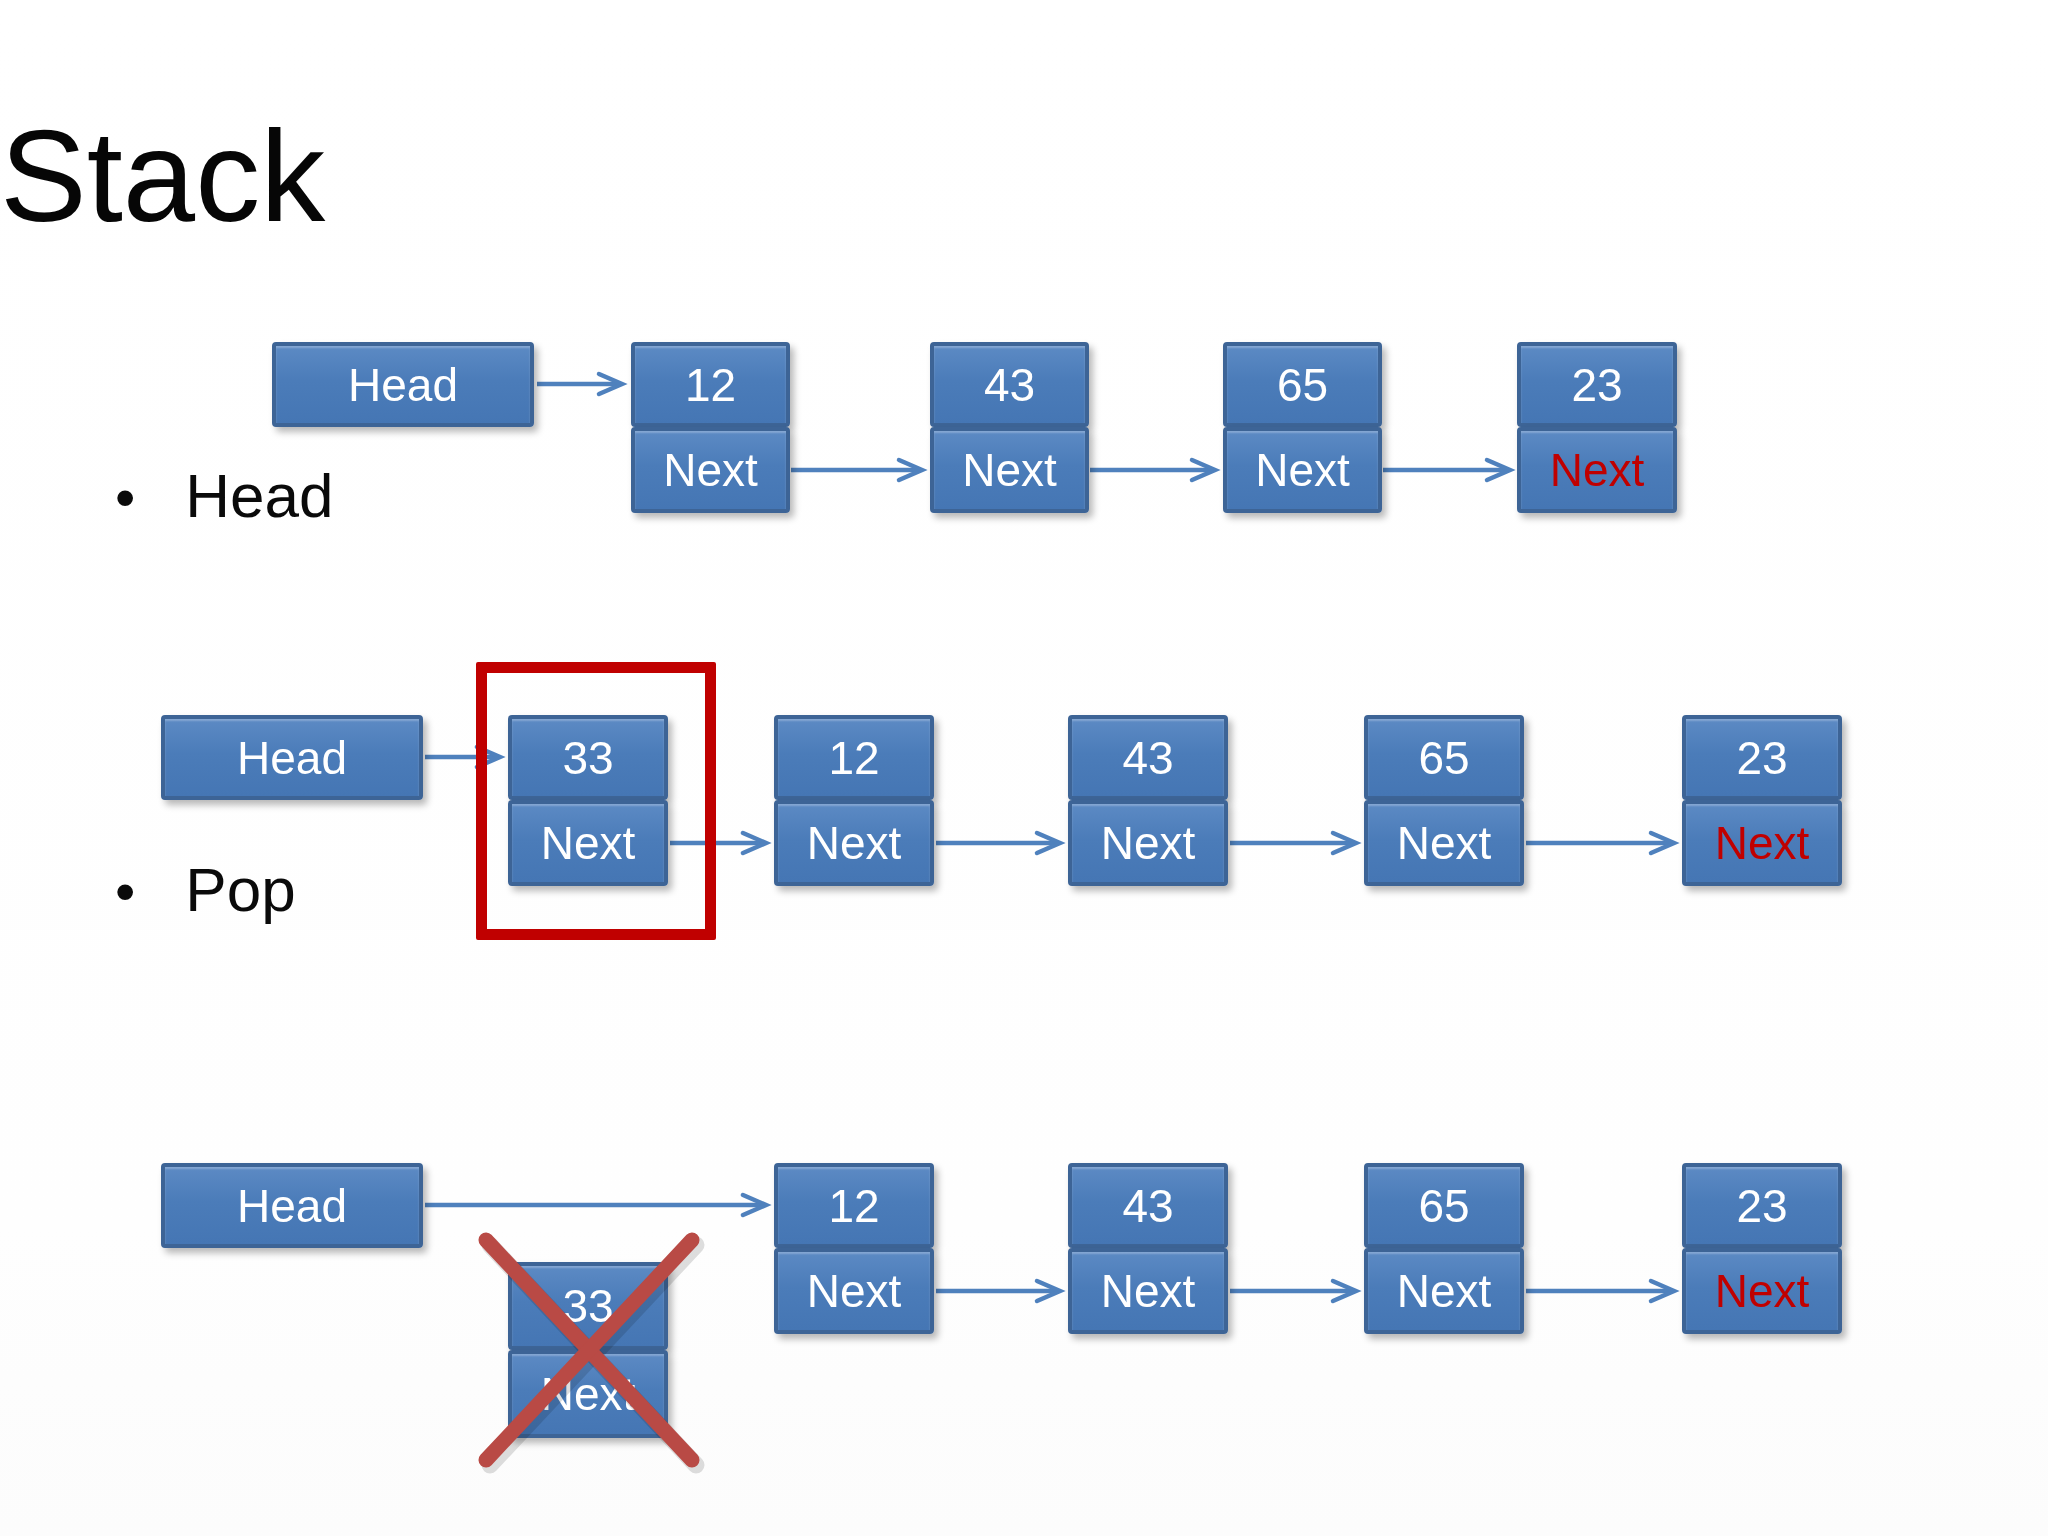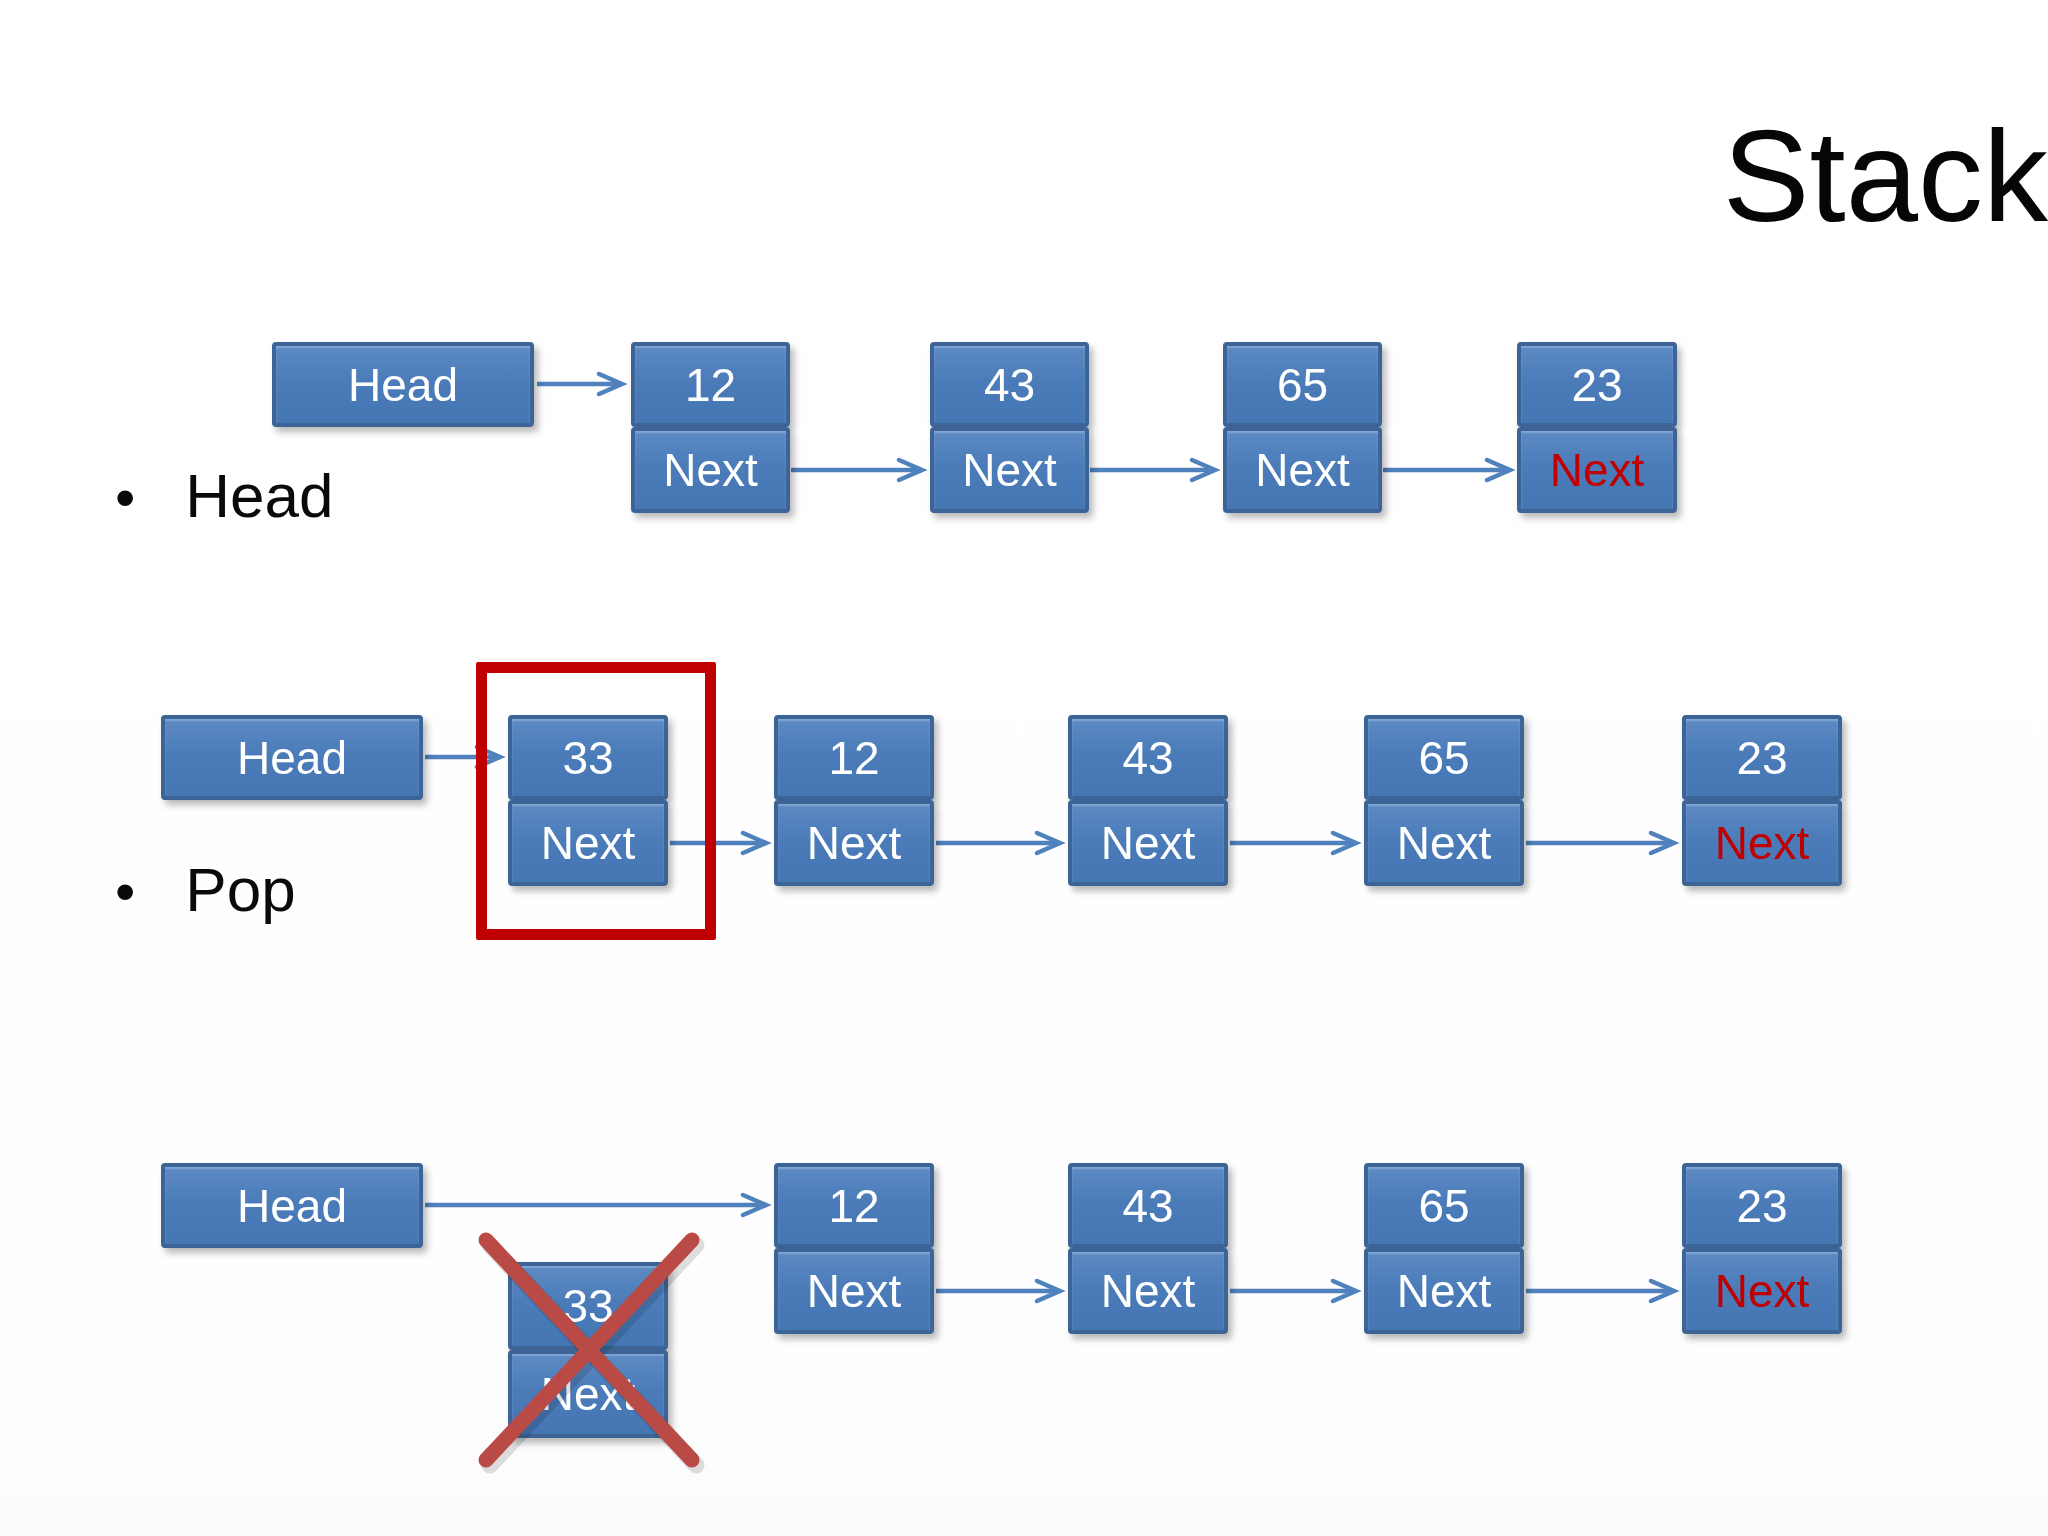--- a/index.html
+++ b/index.html
@@ -5,21 +5,21 @@
   html,body{margin:0;padding:0;background:#ffffff;}
   .stage{
     position:relative;
     width:2048px;height:1536px;
     overflow:hidden;
     background:linear-gradient(180deg,#ffffff 0%,#fefefe 80%,#fcfcfc 100%);
     font-family:"Liberation Sans", sans-serif;
   }
   .slide-title{
     position:absolute;left:0;top:108px;width:100%;
-    text-align:right;
+    text-align:left;
     font-size:130px;line-height:1.05;
     color:#060606;
     font-weight:400;
   }
   
   .cell{
     position:absolute;
     box-sizing:border-box;
     border:4px solid #3d6496;
     border-radius:4px;

